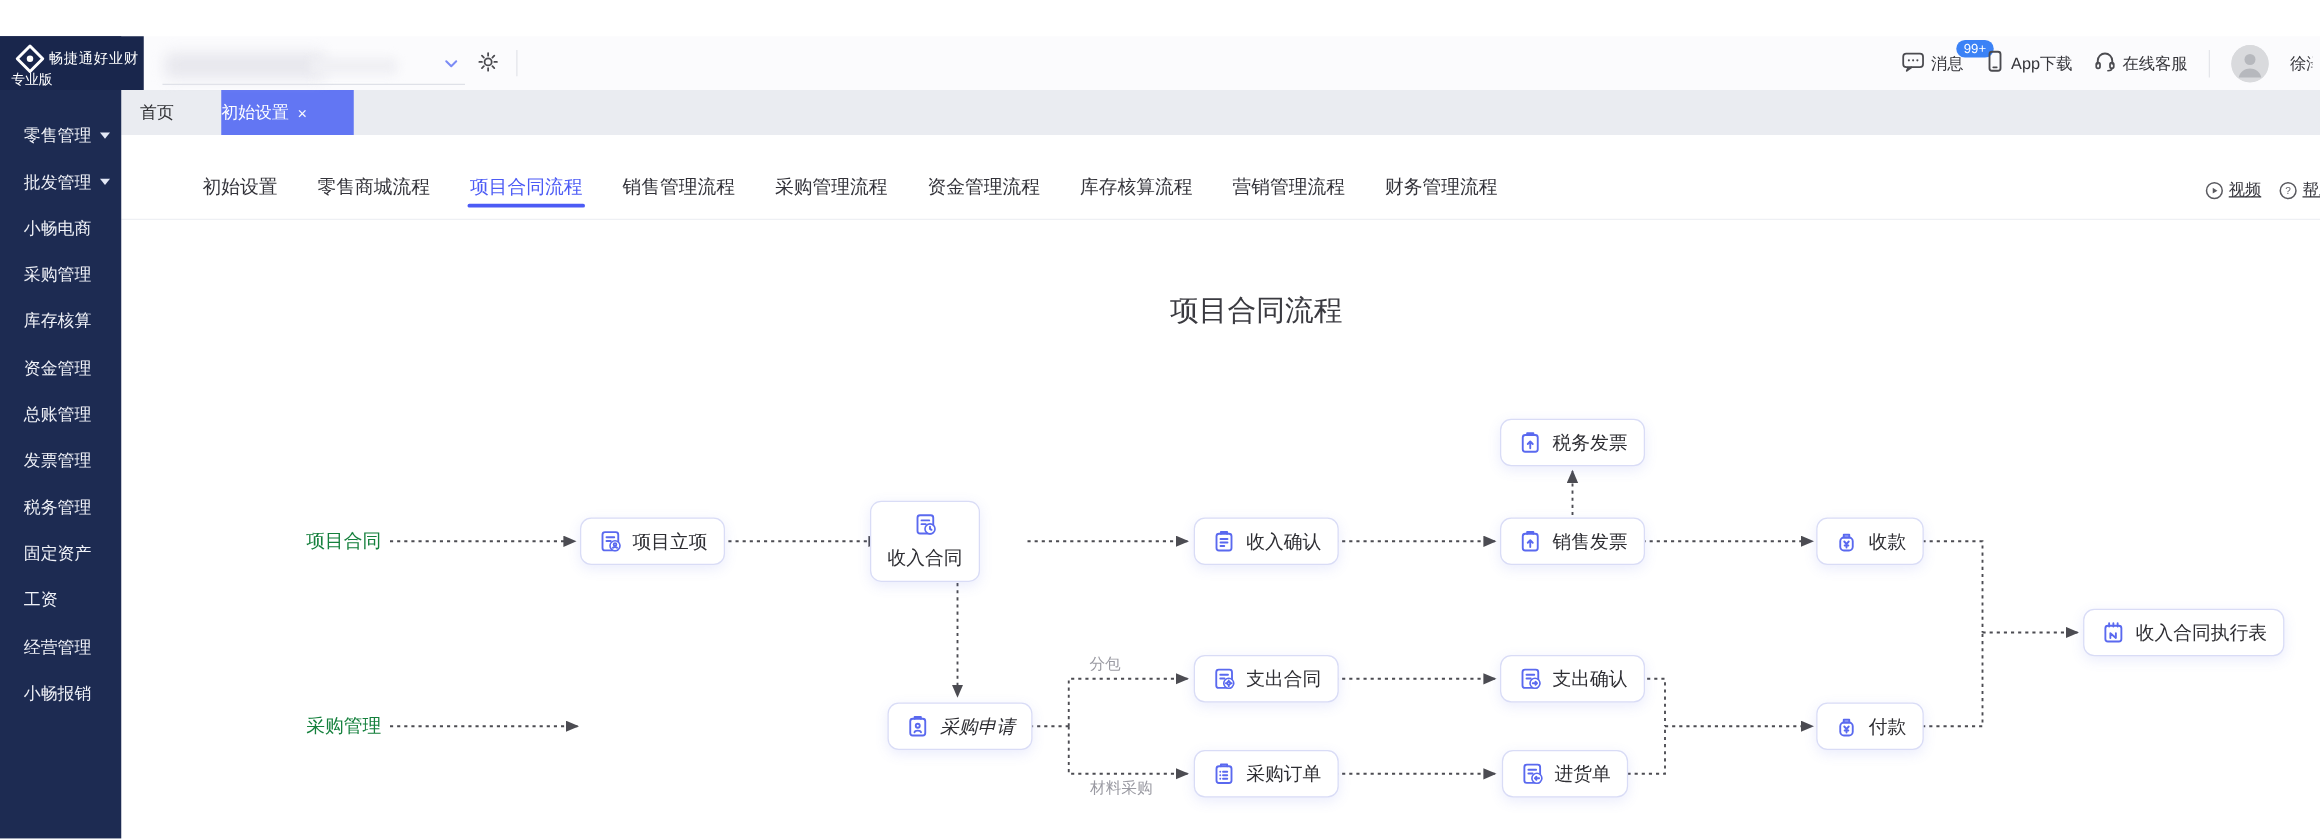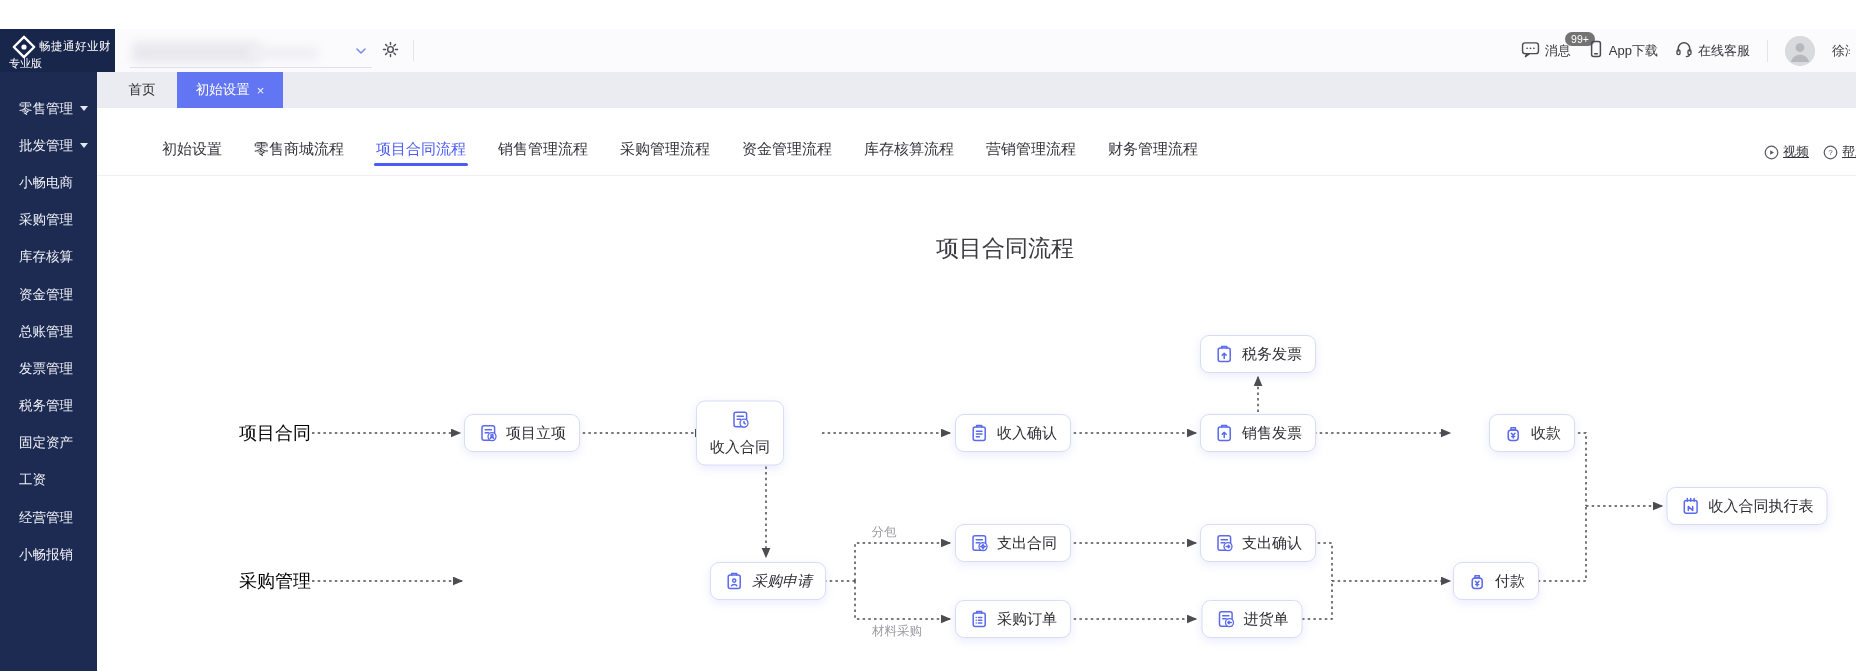--- a/index.html
+++ b/index.html
@@ -18,47 +18,47 @@
   .topbar{position:absolute;left:115px;top:29px;right:0;height:43px;background:#fbfbfd;z-index:4;}
   .tb-field{position:absolute;left:15px;top:5px;width:242px;height:33px;border-bottom:1px solid #dfe1e8;}
   .censor{position:absolute;left:2px;top:8px;width:128px;height:21px;background:#e8e8ee;border-radius:5px;filter:blur(5px);}
   .censor2{position:absolute;left:118px;top:12px;width:70px;height:14px;background:#f0f0f4;border-radius:4px;filter:blur(4px);}
   .tb-chevron{position:absolute;right:4px;top:10px;}
   .tb-gear{position:absolute;left:266px;top:11px;cursor:pointer;}
   .tb-div1{position:absolute;left:298px;top:11px;width:1px;height:21px;background:#e4e5ea;}
   .tb-demo{position:absolute;left:318px;top:0;height:43px;display:flex;align-items:center;gap:7px;font-size:13px;color:#35353a;cursor:pointer;}
   .tb-right{position:absolute;right:0;top:0;height:43px;display:flex;align-items:center;gap:17px;padding-right:6px;}
   .tb-item{display:flex;align-items:center;gap:5px;font-size:13px;color:#35353a;cursor:pointer;position:relative;white-space:nowrap;}
-  .badge{position:absolute;top:-9px;right:-24px;background:#737373;color:#fff;font-size:10.5px;line-height:14px;padding:0 6px;border-radius:8px;}
+  .badge{position:absolute;top:-9px;right:-24px;background:#3b82f6;color:#fff;font-size:10.5px;line-height:14px;padding:0 6px;border-radius:8px;}
   .tb-div2{width:1px;height:22px;background:#e4e5ea;}
   .avatar{width:30px;height:30px;border-radius:50%;background:#d9dadd;overflow:hidden;position:relative;flex:none;}
   .username{font-size:13px;color:#35353a;width:18px;overflow:hidden;white-space:nowrap;}
   
   .wintabs{position:absolute;left:97px;top:72px;right:0;height:36px;background:#eaecf1;display:flex;align-items:stretch;padding-left:15px;z-index:3;}
-  .wtab{display:flex;align-items:center;justify-content:center;font-size:13.5px;color:#2f2f33;cursor:pointer;}
+  .wtab{display:flex;align-items:center;font-size:13.5px;color:#2f2f33;cursor:pointer;}
   .wtab.home{width:60px;}
   .wtab.active{margin-left:5px;width:106px;background:#6276f3;color:#fff;gap:7px;}
   .wtab .x{font-size:13px;opacity:.95;cursor:pointer;}
   
   .flowtabs{position:absolute;left:97px;top:108px;right:0;height:67px;background:#fff;border-bottom:1px solid #eef0f4;display:flex;align-items:flex-end;padding-left:63px;gap:28px;z-index:2;}
   .ftab{position:relative;font-size:15px;color:#33333a;padding:0 2px 16px 2px;cursor:pointer;white-space:nowrap;}
   .ftab.active{color:#4c5bf5;}
   .ftab.active::after{content:"";position:absolute;left:0;right:0;bottom:9px;height:3px;border-radius:2px;background:#4c5bf5;}
   .tab-actions{position:absolute;right:0;bottom:14px;display:flex;align-items:center;gap:7px;width:92px;overflow:hidden;}
   .tab-act{display:flex;align-items:center;gap:4px;font-size:13px;color:#33333a;cursor:pointer;white-space:nowrap;text-decoration:underline;}
   .tab-div{width:1px;height:14px;background:#dcdee4;}
   
   .canvas{position:absolute;left:97px;top:175px;right:0;bottom:0;background:#fff;}
   .flow-title{position:absolute;left:1005px;top:233px;transform:translateX(-50%);font-size:23px;color:#3a3a40;z-index:2;white-space:nowrap;}
   .edges{position:absolute;left:0;top:0;z-index:1;pointer-events:none;}
   .node{position:absolute;transform:translate(-50%,-50%);display:inline-flex;align-items:center;gap:8px;
         padding:8px 13px;background:#fff;border:1px solid #d9dcf6;border-radius:9px;
         box-shadow:0 3px 10px rgba(90,105,235,.13);font-size:15px;color:#2e2e33;white-space:nowrap;z-index:2;cursor:pointer;}
   .node svg{flex:none;display:block;}
-  .lane-label{position:absolute;transform:translate(-50%,-50%);font-size:18px;color:#000000;z-index:2;white-space:nowrap;font-family:Liberation Serif, serif;}
+  .lane-label{position:absolute;transform:translate(-50%,-50%);font-size:15px;color:#15803d;z-index:2;white-space:nowrap;font-family:Liberation Serif, serif;}
   .edge-label{position:absolute;transform:translate(-50%,-50%);font-size:12.5px;color:#9a9aa2;background:#fff;padding:0 3px;z-index:2;white-space:nowrap;}
 </style>
 </head>
 <body>
 
 <div class="screen">
 
   <aside class="sidebar">
     <nav class="side-menu">
         <div class="side-item">
@@ -295,21 +295,21 @@
       <div class="node" style="left: 1258px; top: 433px; justify-content: space-between;">
         <span style="display: flex;">
           <svg width="20" height="20" viewBox="0 0 20 20">
             <rect x="4.2" y="4" width="12" height="13.4" rx="2" fill="none" stroke="#5a69ef" stroke-width="1.5" stroke-linecap="round" stroke-linejoin="round"></rect>
             <path d="M7.7 4V2.6h5V4" fill="none" stroke="#5a69ef" stroke-width="1.5" stroke-linecap="round" stroke-linejoin="round"></path>
             <path d="M10.2 14.6V9.4M8.2 11.2l2-2 2 2" fill="none" stroke="#5a69ef" stroke-width="1.5" stroke-linecap="round" stroke-linejoin="round"></path>
           </svg>
         </span>
         <span>销售发票</span>
       </div>
-      <div class="node" style="left: 1496px; top: 433px; margin-left: 36px;">
+      <div class="node" style="left: 1496px; top: 433px;">
         <span style="display: flex;">
           <svg width="20" height="20" viewBox="0 0 20 20">
             <path d="M8 4.8h4.4v2.2H8z" fill="none" stroke="#5a69ef" stroke-width="1.5" stroke-linecap="round" stroke-linejoin="round"></path>
             <rect x="5.2" y="7" width="10" height="10.4" rx="3" fill="none" stroke="#5a69ef" stroke-width="1.5" stroke-linecap="round" stroke-linejoin="round"></rect>
             <path d="M8.4 10.2l1.8 2 1.8-2M10.2 12.2v2.8M8.7 13.4h3" fill="none" stroke="#5a69ef" stroke-width="1.5" stroke-linecap="round" stroke-linejoin="round"></path>
           </svg>
         </span>
         <span>收款</span>
       </div>
       <div class="node" style="left: 768px; top: 581px; font-style: italic;">

